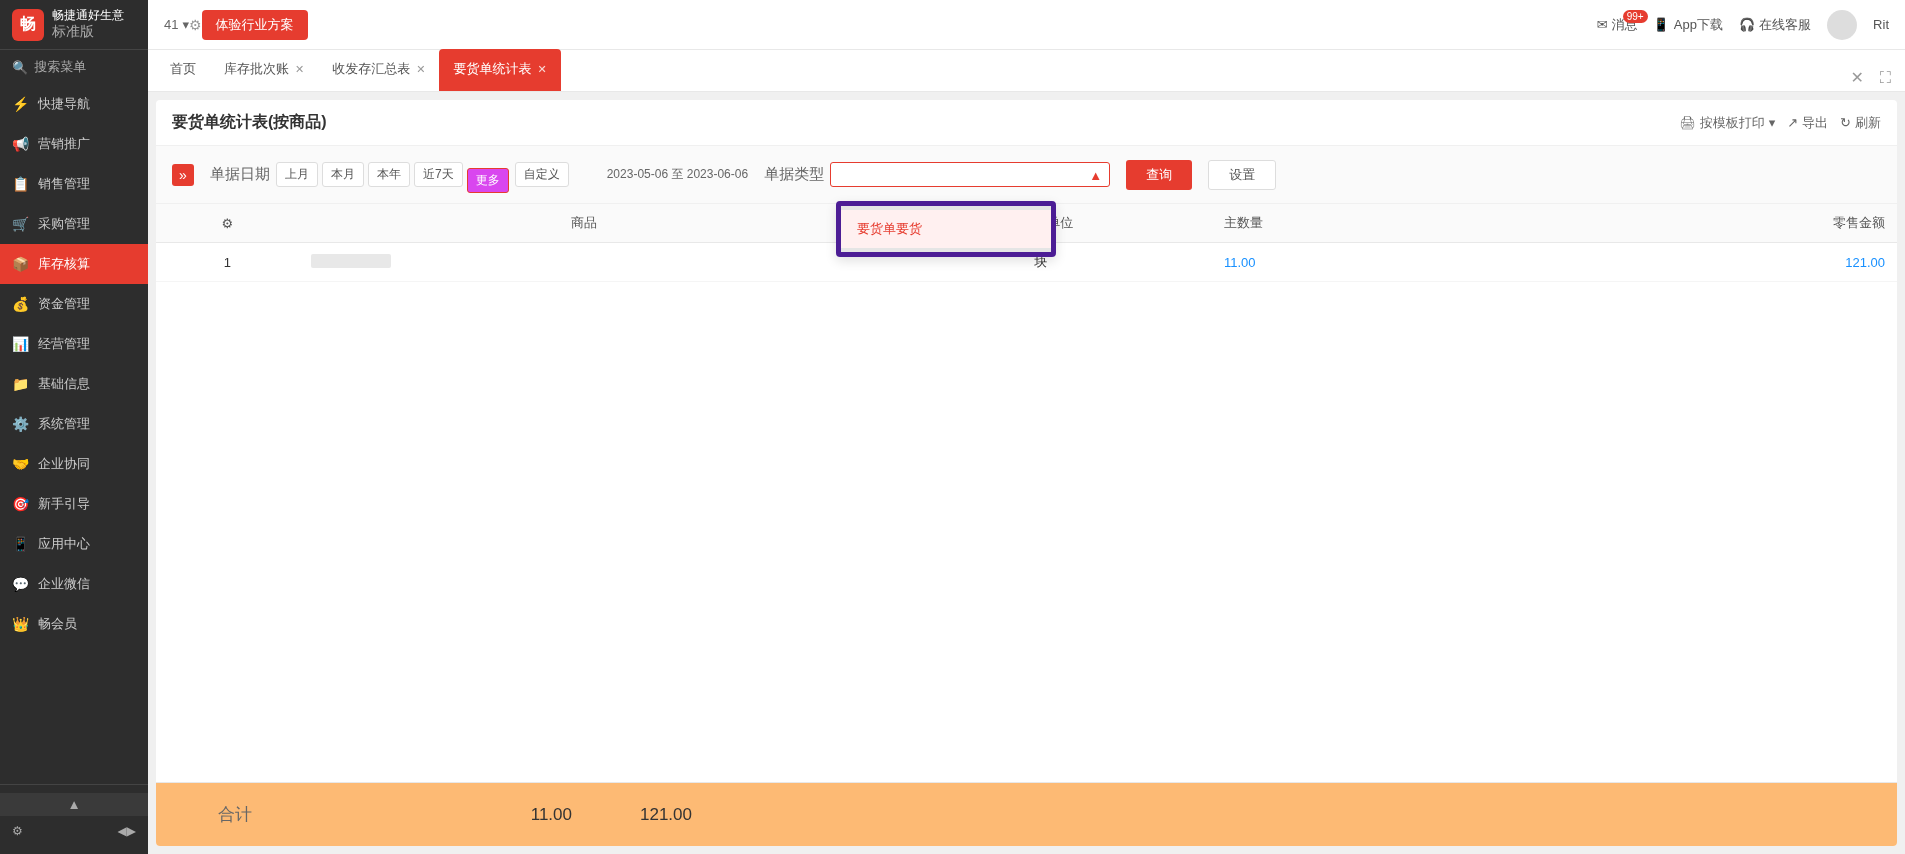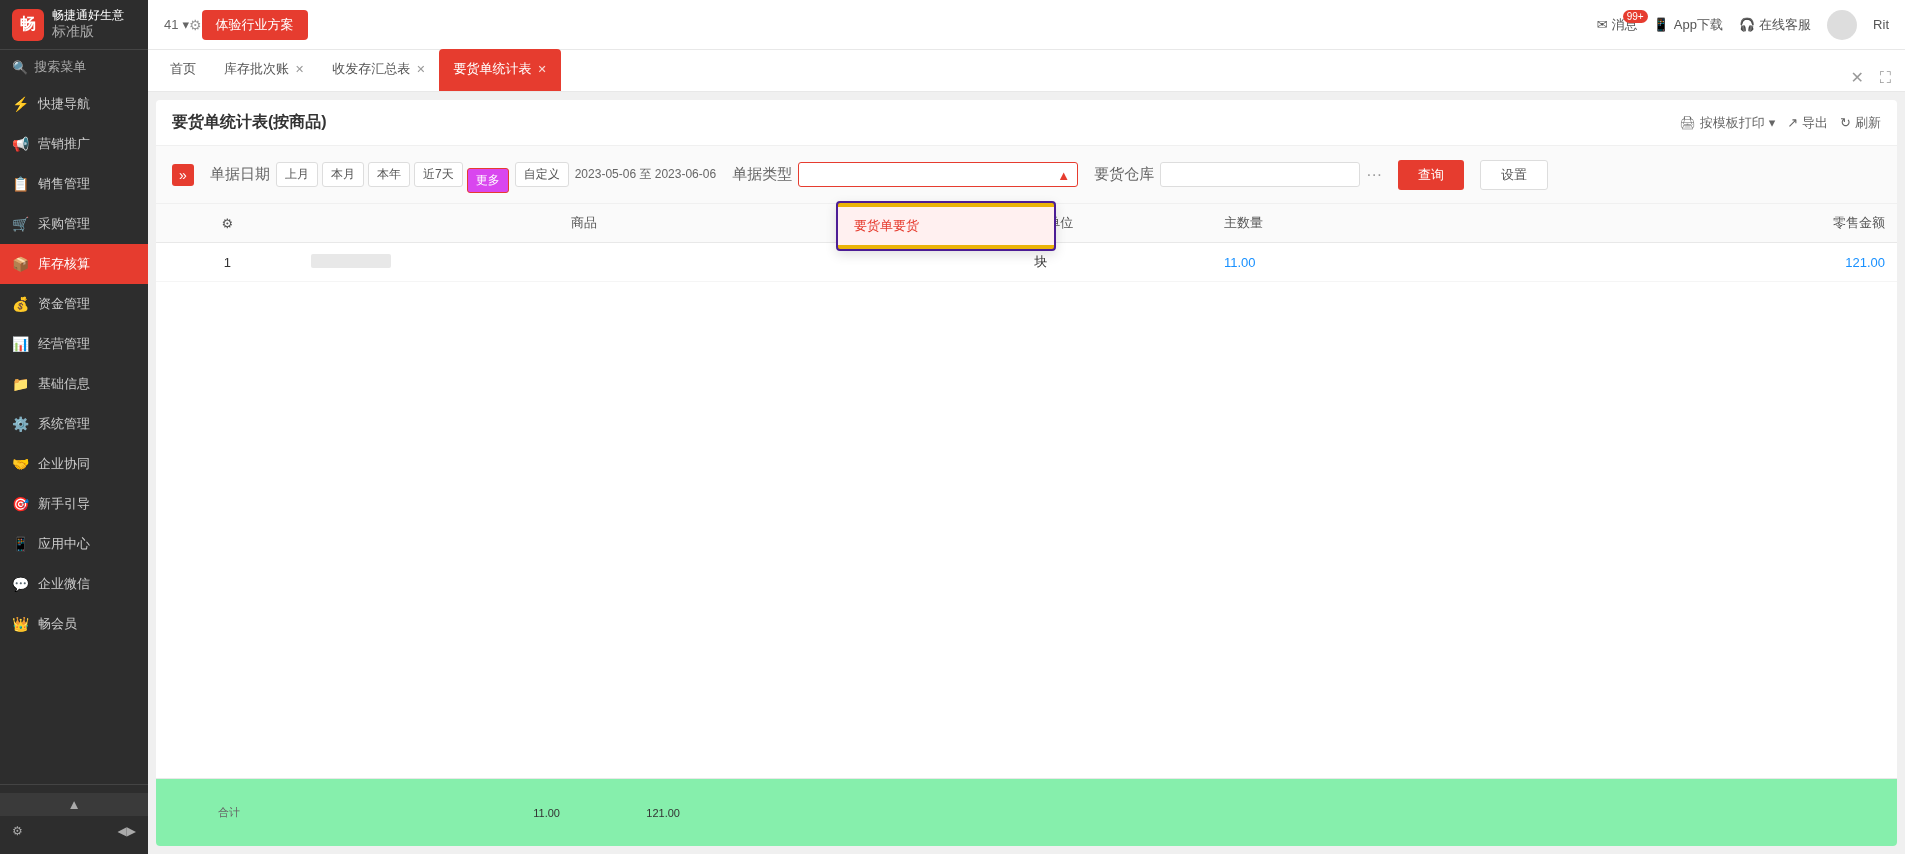--- a/index.html
+++ b/index.html
@@ -305,21 +305,21 @@
     }
     .date-custom {
       padding: 3px 8px;
       border: 1px solid #ddd;
       border-radius: 3px;
       cursor: pointer;
       font-size: 12px;
       color: #555;
       background: #fff;
     }
-    .date-range { font-size: 12px; color: #666; }
+    .date-range { font-size: 12px; color: #666; margin-left: 32px; }
 
     .filter-input-group {
       display: flex;
       align-items: center;
       gap: 6px;
       position: relative;
     }
     .filter-select {
       border: 1px solid #e63c2f;
       border-radius: 3px;
@@ -377,22 +377,22 @@
       border-radius: 3px;
       cursor: pointer;
       font-size: 13px;
     }
 
     
     .dropdown-overlay {
       position: absolute;
       top: 55px;
       left: 680px;
-      background: #eab308;
-      border: 2px solid #4c1d95;
+      background: #e5e5e5;
+      border: 5px solid #4c1d95;
       border-radius: 4px;
       box-shadow: 0 4px 12px rgba(0,0,0,0.12);
       z-index: 100;
       width: 220px;
       padding: 4px 0;
     }
     .dropdown-item {
       padding: 10px 16px;
       cursor: pointer;
       font-size: 13px;
@@ -439,26 +439,26 @@
       background: #e8e8e8;
       height: 14px;
       width: 80px;
       border-radius: 2px;
     }
 
     .amount-link { color: #1890ff; cursor: pointer; }
 
     
     .table-footer {
-      background: #86efac;
+      background: #fdba74;
       border-top: 1px solid #e8e8e8;
-      padding: 26px 12px;
-      display: flex;
-      align-items: center;
-      font-size: 11px;
+      padding: 20px 12px;
+      display: flex;
+      align-items: center;
+      font-size: 17px;
       color: #333;
       flex-shrink: 0;
     }
     .footer-label { color: #666; margin-right: 200px; }
     .footer-qty { width: 120px; text-align: right; font-weight: 500; }
     .footer-amount { width: 120px; text-align: right; font-weight: 500; }
     .footer-spacer { width: 50px; }
 
     
     ::-webkit-scrollbar { width: 6px; height: 6px; }
@@ -645,25 +645,20 @@
       </div>
 
       <div class="filter-group">
         <span class="filter-label">单据类型</span>
         <div class="filter-input-group">
           <input class="filter-select" type="text" value="" readonly="" style="">
           <span class="select-arrow">▲</span>
         </div>
       </div>
 
-      <div class="warehouse-group">
-        <span class="filter-label">要货仓库</span>
-        <input class="warehouse-input" type="text" value="" style="">
-        <span class="dots-btn">···</span>
-      </div>
 
       <button class="query-btn">查询</button>
       <button class="settings-btn">设置</button>
 
       <div class="dropdown-overlay">
         <div class="dropdown-item selected">要货单要货</div>
       </div>
     </div>
 
     <div class="table-container">

